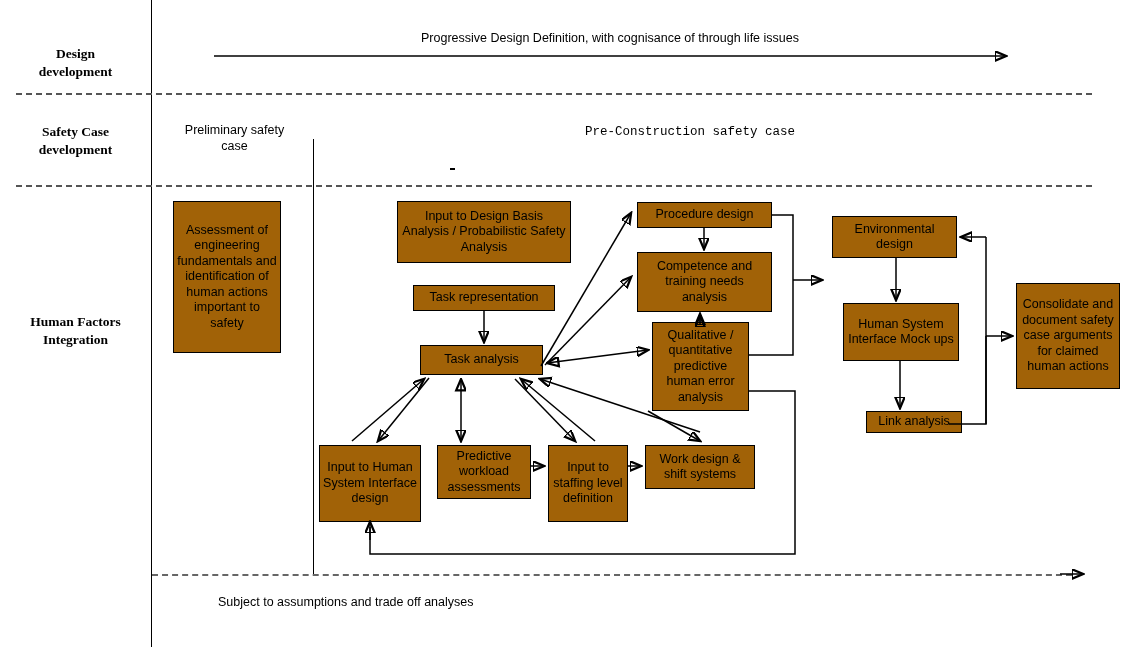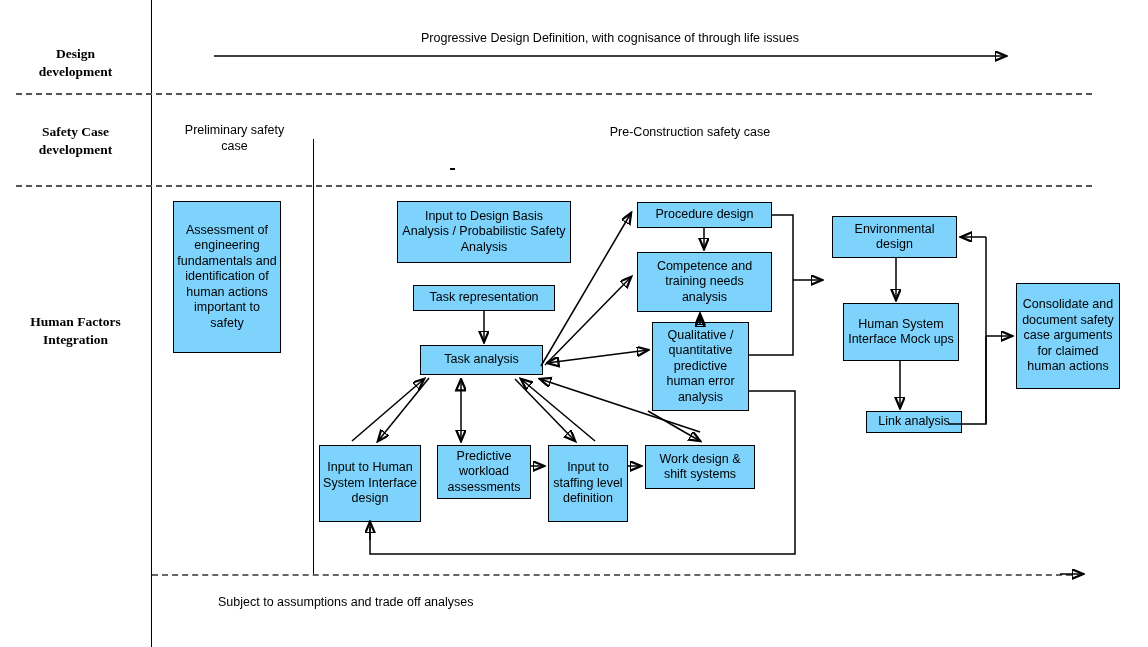--- a/index.html
+++ b/index.html
@@ -54,21 +54,21 @@
   }
   .caption.left {
     text-align: left;
     margin-top: 8px;
   }
   
   .node {
     position: absolute;
     box-sizing: border-box;
     border: 1.3px solid #000;
-    background: #7dd3fc;
+    background: #a16207;
     color: #000;
     font-size: 12.5px;
     line-height: 15.5px;
     display: flex;
     align-items: center;
     justify-content: center;
     text-align: center;
     padding: 1px 3px;
   }
   
@@ -119,21 +119,21 @@
   <div class="row-label" style="top:313px;">
     <div style="white-space:pre-line;">Human Factors
 Integration</div>
   </div>
 
   <div class="caption" style="left:300px; top:30px; width:620px;">Progressive Design Definition, with cognisance of through life issues</div>
 
   <div class="caption" style="left:163px; top:122px; width:143px; white-space:pre-line;">Preliminary safety
 case</div>
 
-  <div class="caption" style="left:530px; top:124px; width:320px;">Pre-Construction safety case</div>
+  <div class="caption" style="left:530px; top:124px; width:320px;font-family:Liberation Mono, monospace;">Pre-Construction safety case</div>
 
   <div class="caption left" style="left:218px; top:586px; width:420px;">Subject to assumptions and trade off analyses</div>
 
   <div class="node" style="left:173px; top:201px; width:108px; height:152px;">
     <span>Assessment of engineering fundamentals and identification of human actions important to safety</span>
   </div>
 
 
   <div class="node" style="left:397px; top:201px; width:174px; height:62px;">
     <span>Input to Design Basis Analysis / Probabilistic Safety Analysis</span>

